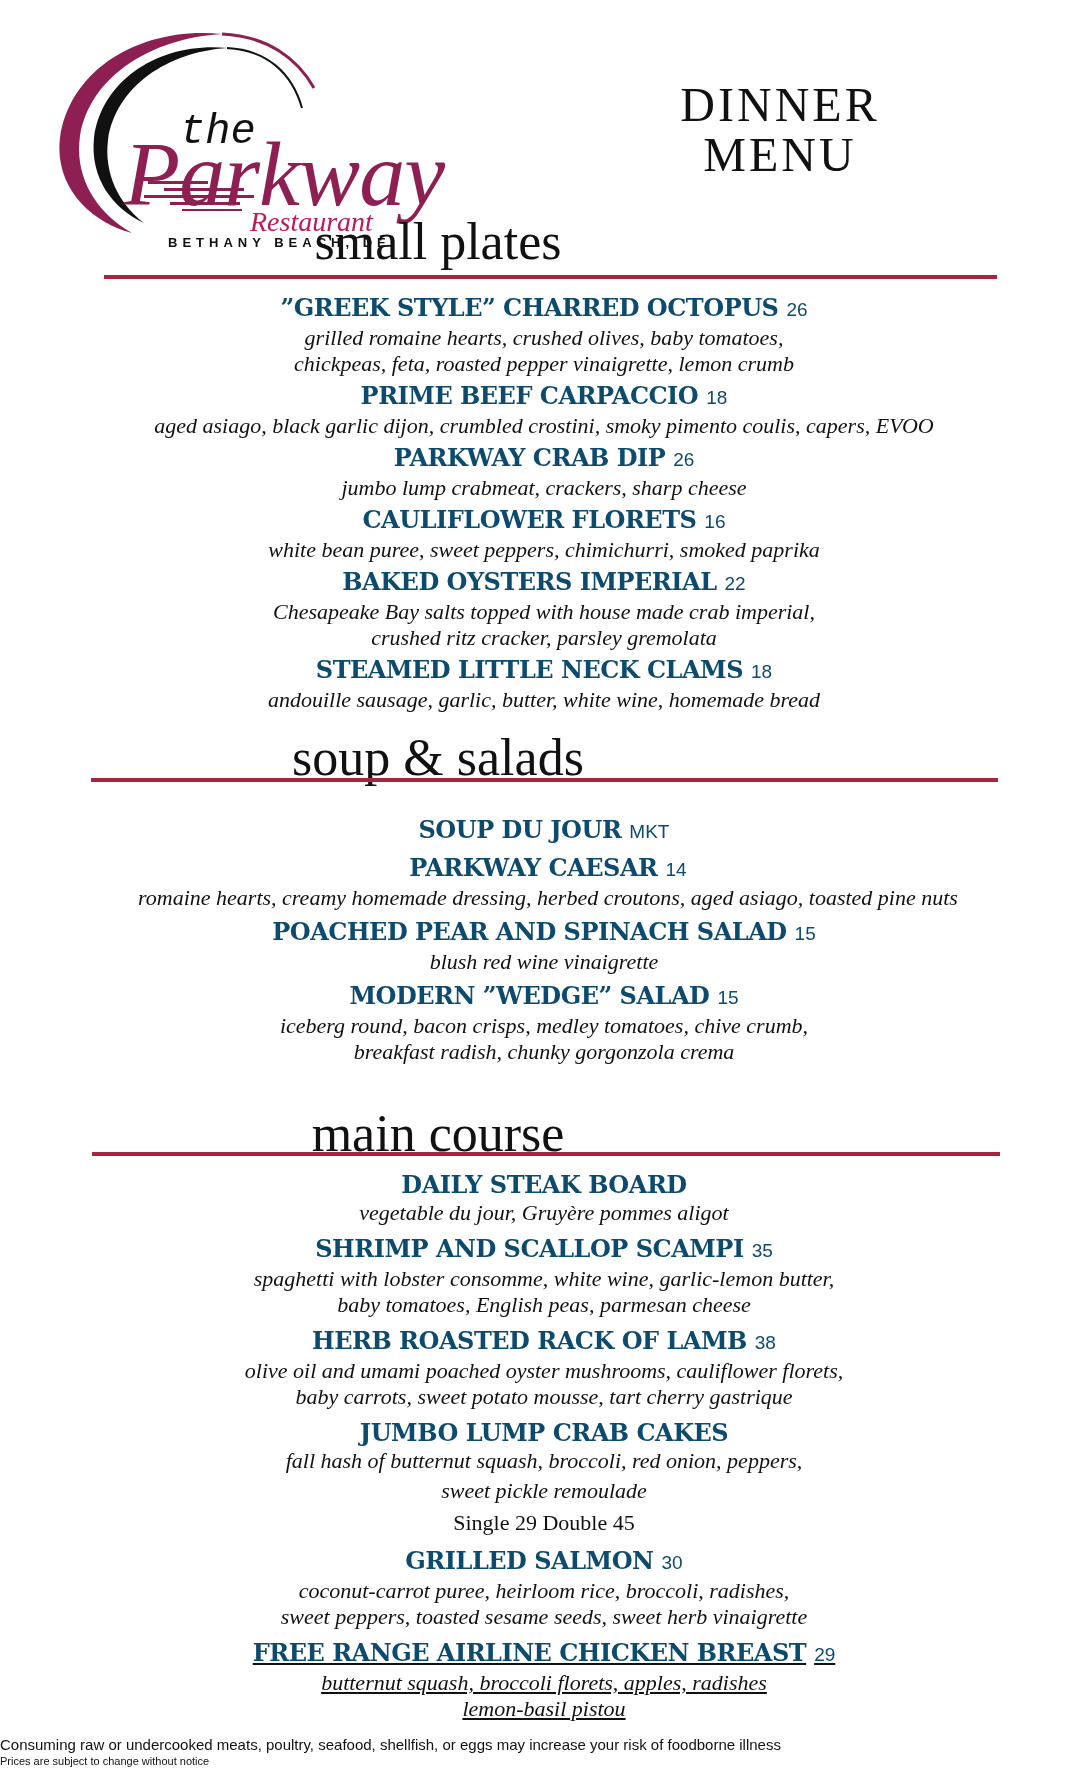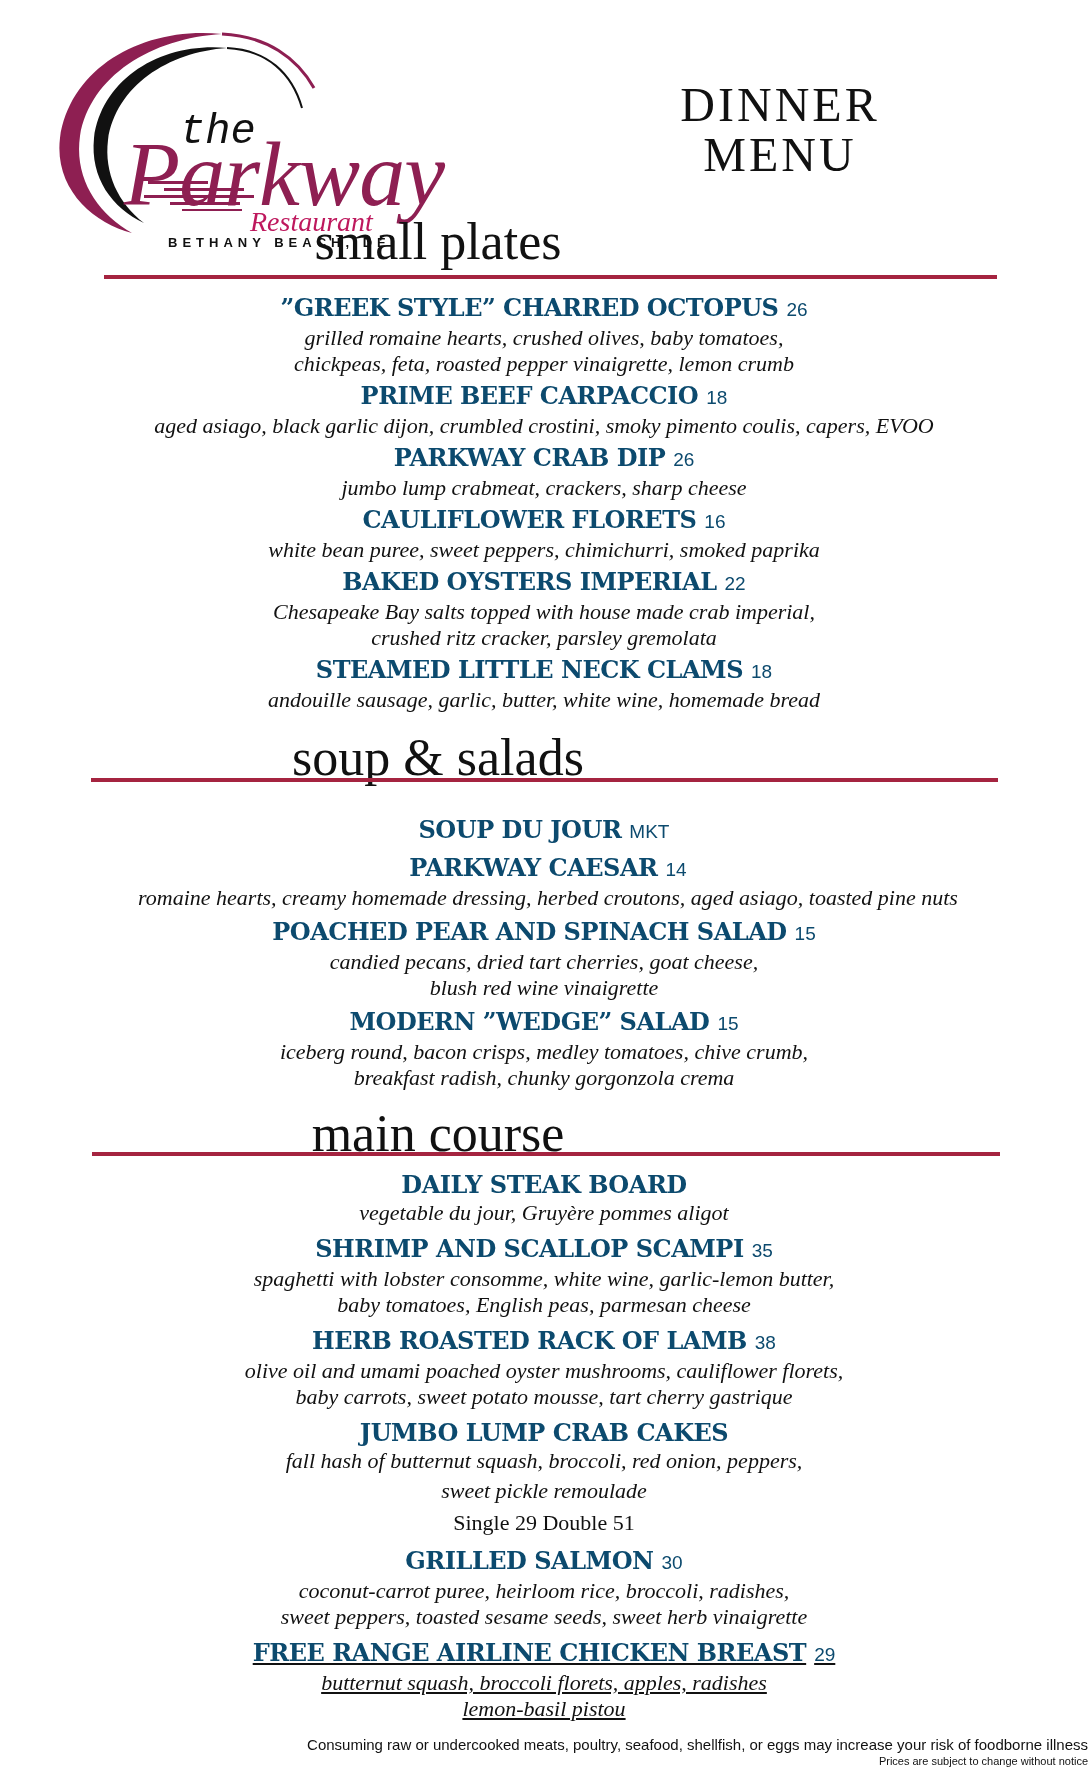--- a/index.html
+++ b/index.html
@@ -20,21 +20,21 @@
     .section-heading { position: absolute; left: 0; width: 876px; text-align: center; font-family: "Liberation Serif", serif; font-size: 52px; color: #111; line-height: 1; }
     .rule { position: absolute; height: 4px; background: #a52440; }
 
     
     .menu { position: absolute; left: 0; width: 1088px; text-align: center; }
     .item-name { font-family: "DejaVu Serif", serif; font-weight: bold; font-size: 24px; letter-spacing: -0.5px; color: #0c4a6e; line-height: 30px; }
     .item-price { font-family: "Liberation Sans", sans-serif; font-size: 19px; font-weight: normal; margin-left: 8px; letter-spacing: 0; }
     .item-desc { font-family: "Liberation Serif", serif; font-style: italic; font-size: 22px; color: #111; line-height: 26px; }
     .item-price-line { font-family: "Liberation Serif", serif; font-size: 22px; color: #111; line-height: 30px; }
 
-    .footer { position: absolute; left: 0; width: 1088px; text-align: right; font-family: "Liberation Sans", sans-serif; color: #111; }
+    .footer { position: absolute; left: 0; width: 1088px; text-align: left; font-family: "Liberation Sans", sans-serif; color: #111; }
     .footer .disclaimer { font-size: 15px; line-height: 18px; }
     .footer .notice { font-size: 11px; line-height: 14px; }
   </style>
 </head>
 <body>
 
 <div class="logo">
   <svg width="390" height="230" viewBox="0 0 390 230">
 
     <path d="M 170 6 C 90 -2, 18 40, 8 110 C 2 160, 40 195, 80 205 C 45 185, 22 150, 28 108 C 38 48, 100 10, 170 6 Z" fill="#8e1f52"></path>
@@ -102,21 +102,20 @@
 <div class="menu" style="top:815px;">
   <div>
     <div class="item-name"><span>SOUP DU JOUR</span><span class="item-price">MKT</span></div>
   </div>
   <div style="margin-top:6px;padding-left:8px;">
     <div class="item-name"><span>PARKWAY CAESAR</span><span class="item-price">14</span></div>
     <div class="item-desc">romaine hearts, creamy homemade dressing, herbed croutons, aged asiago, toasted pine nuts</div>
   </div>
   <div style="margin-top:6px;">
     <div class="item-name"><span>POACHED PEAR AND SPINACH SALAD</span><span class="item-price">15</span></div>
-    <div class="item-desc">candied pecans, dried tart cherries, goat cheese,</div>
     <div class="item-desc">blush red wine vinaigrette</div>
   </div>
   <div style="margin-top:6px;">
     <div class="item-name"><span>MODERN ”WEDGE” SALAD</span><span class="item-price">15</span></div>
     <div class="item-desc">iceberg round, bacon crisps, medley tomatoes, chive crumb,</div>
     <div class="item-desc">breakfast radish, chunky gorgonzola crema</div>
   </div>
 </div>
 
 <div class="section-heading" style="top:1108px;">main course</div>
@@ -134,21 +133,21 @@
   </div>
   <div style="margin-top:8px;">
     <div class="item-name"><span>HERB ROASTED RACK OF LAMB</span><span class="item-price">38</span></div>
     <div class="item-desc">olive oil and umami poached oyster mushrooms, cauliflower florets,</div>
     <div class="item-desc">baby carrots, sweet potato mousse, tart cherry gastrique</div>
   </div>
   <div style="margin-top:8px;">
     <div class="item-name"><span>JUMBO LUMP CRAB CAKES</span></div>
     <div class="item-desc">fall hash of butternut squash, broccoli, red onion, peppers,</div>
     <div class="item-desc" style="line-height:34px;">sweet pickle remoulade</div>
-    <div class="item-price-line">Single 29 Double 51</div>
+    <div class="item-price-line">Single 29 Double 45</div>
   </div>
   <div style="margin-top:8px;">
     <div class="item-name"><span>GRILLED SALMON</span><span class="item-price">30</span></div>
     <div class="item-desc">coconut-carrot puree, heirloom rice, broccoli, radishes,</div>
     <div class="item-desc">sweet peppers, toasted sesame seeds, sweet herb vinaigrette</div>
   </div>
   <div style="margin-top:8px;text-decoration:underline;">
     <div class="item-name"><span>FREE RANGE AIRLINE CHICKEN BREAST</span><span class="item-price">29</span></div>
     <div class="item-desc">butternut squash, broccoli florets, apples, radishes</div>
     <div class="item-desc">lemon-basil pistou</div>

